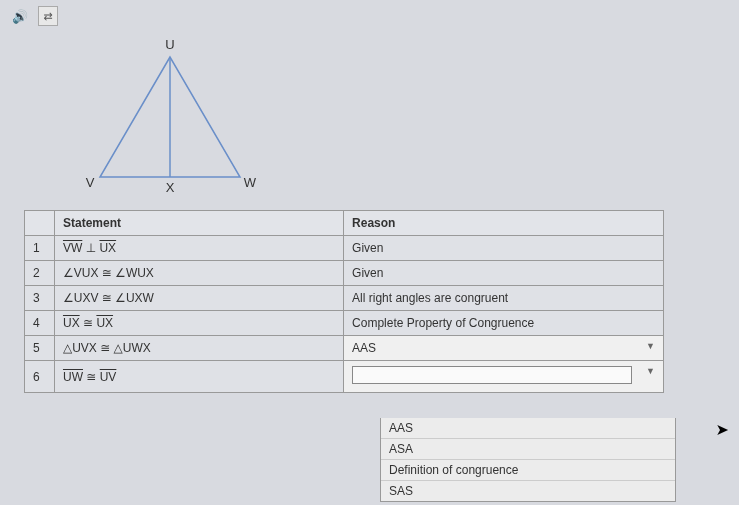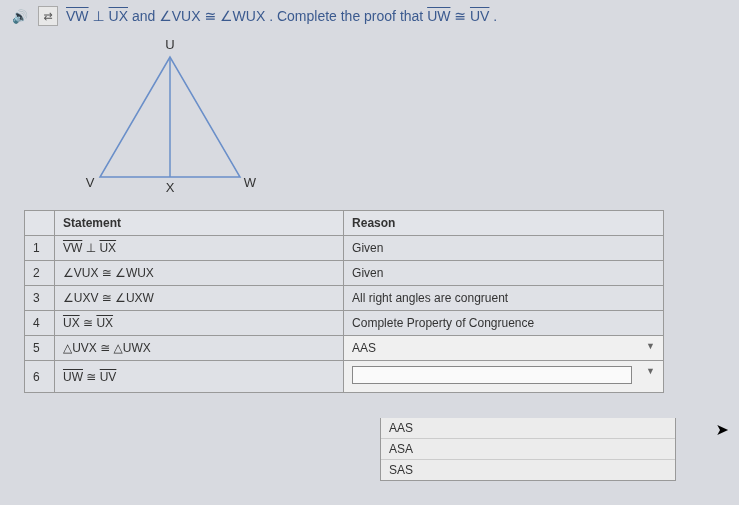--- a/index.html
+++ b/index.html
@@ -106,34 +106,20 @@
       width: 280px;
       display: inline-block;
     }
   </style>
 </head>
 <body>
 
 <div class="top-row">
   <span class="icon-box">🔊</span>
   <span class="icon-plain">⇄</span>
-  <span class="problem-text">
-    <span class="overline">VW</span>
-    <span>⊥</span>
-    <span class="overline">UX</span>
-    <span> and </span>
-    <span>∠</span><span>VUX</span>
-    <span>≅</span>
-    <span>∠</span><span>WUX</span>
-    <span>. Complete the proof that </span>
-    <span class="overline">UW</span>
-    <span>≅</span>
-    <span class="overline">UV</span>
-    <span>.</span>
-  </span>
 </div>
 
 <div class="diagram">
   <svg width="200" height="160" viewBox="0 0 200 160">
     <polygon points="100,20 30,140 170,140" fill="none" stroke="#6a8fc9" stroke-width="1.5"></polygon>
     <line x1="100" y1="20" x2="100" y2="140" stroke="#6a8fc9" stroke-width="1.5"></line>
     <text x="100" y="12" text-anchor="middle" font-size="13" fill="#333">U</text>
     <text x="20" y="150" text-anchor="middle" font-size="13" fill="#333">V</text>
     <text x="180" y="150" text-anchor="middle" font-size="13" fill="#333">W</text>
     <text x="100" y="155" text-anchor="middle" font-size="13" fill="#333">X</text>
@@ -188,17 +174,18 @@
       <span class="input-like"></span>
       <span class="dd-arrow">▼</span>
     </td>
   </tr>
 </tbody>
   </table>
 
 <div class="options-box">
   <div>AAS</div>
   <div>ASA</div>
+  <div>Definition of congruence</div>
   <div>SAS</div>
 
 </div>
 
 <div class="cursor">➤</div>
 
 </body></html>

